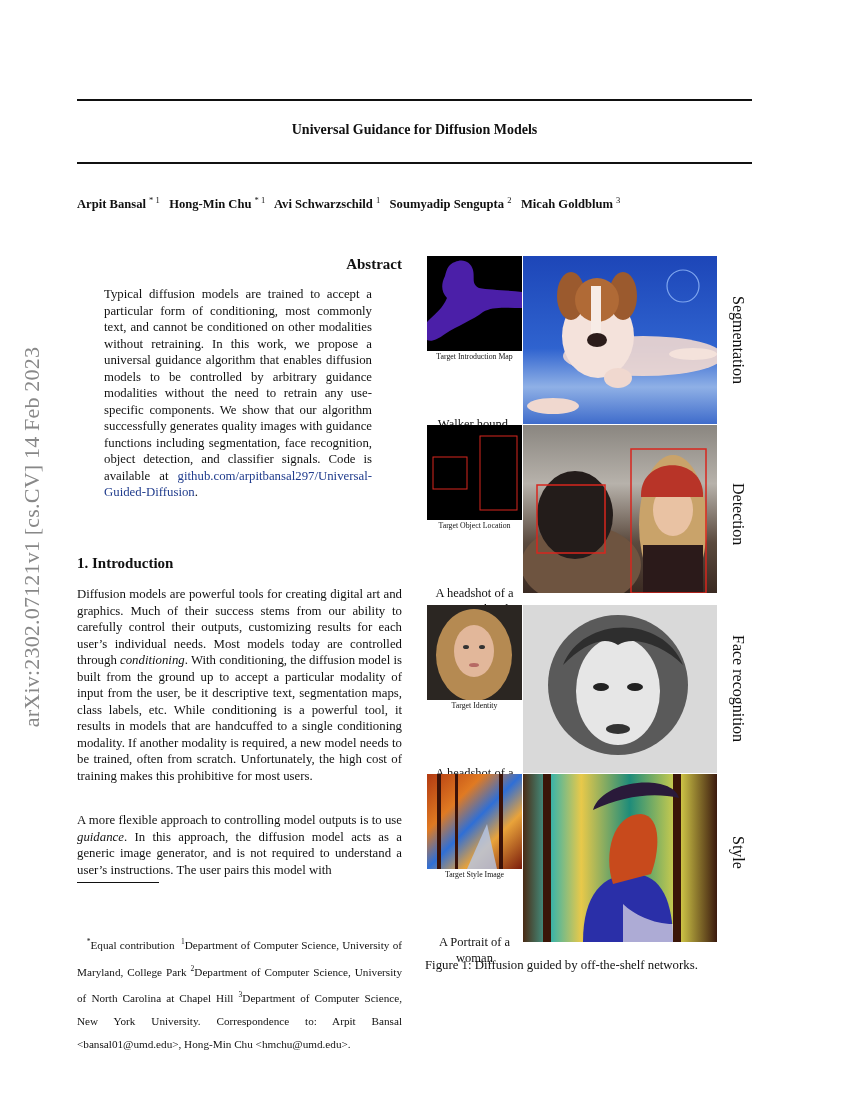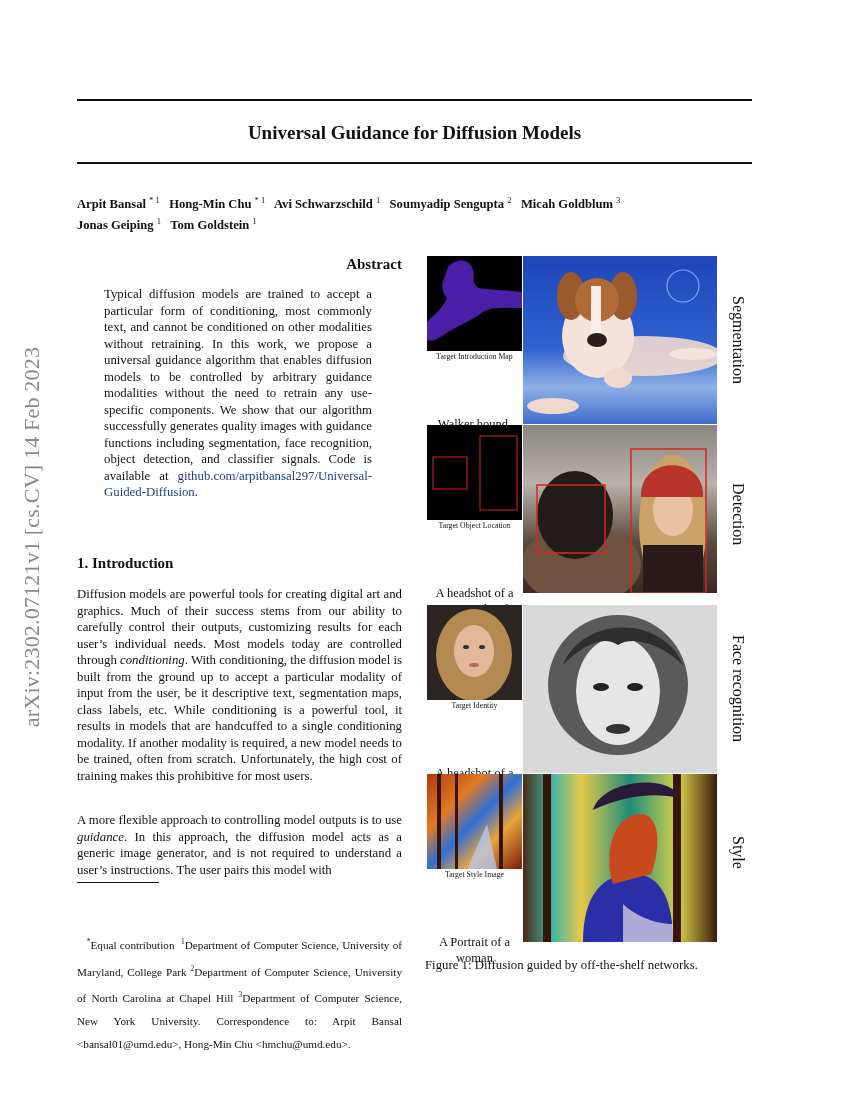--- a/index.html
+++ b/index.html
@@ -1,18 +1,18 @@
 <!DOCTYPE html>
 <html><head>
 <meta charset="utf-8">
 <style>
   html,body{margin:0;padding:0;background:#fff;}
   body{width:850px;height:1100px;position:relative;overflow:hidden;font-family:"Liberation Serif","DejaVu Serif",serif;color:#111;}
   .rule{position:absolute;left:77px;width:675px;height:2px;background:#111;}
-  .title{position:absolute;top:122px;left:77px;width:675px;text-align:center;font-weight:bold;font-size:19px;}
+  .title{position:absolute;top:122px;left:77px;width:675px;text-align:center;font-weight:bold;font-size:14px;}
   .authors{position:absolute;top:192px;left:77px;width:675px;text-align:left;font-weight:bold;font-size:12.6px;line-height:17px;}
   .authors sup{font-weight:normal;font-size:8.5px;}
   .arxiv{position:absolute;left:-228px;top:524px;width:520px;transform:rotate(-90deg);text-align:center;font-size:22px;color:#888;letter-spacing:0.2px;white-space:nowrap;}
   .abstract-h{position:absolute;top:256px;left:77px;width:325px;text-align:right;font-weight:bold;font-size:15px;}
   .abstract{position:absolute;top:286px;left:104px;width:268px;font-size:12.8px;line-height:16.5px;text-align:justify;hyphens:manual;}
   .link{color:#1f3b8c;}
   .sec-h{position:absolute;top:555px;left:77px;font-weight:bold;font-size:15px;}
   .para{position:absolute;left:77px;width:325px;font-size:12.8px;line-height:16.5px;text-align:justify;}
   .p1{top:586px;}
   .p2{top:812px;}
@@ -38,24 +38,20 @@
 <div class="title">Universal Guidance for Diffusion Models</div>
 <div class="rule" style="top:162px"></div>
 
 <div class="authors">
   <div>
     <span><span>Arpit Bansal</span> <sup>* 1</sup></span>&nbsp;&nbsp;
     <span><span>Hong-Min Chu</span> <sup>* 1</sup></span>&nbsp;&nbsp;
     <span><span>Avi Schwarzschild</span> <sup>1</sup></span>&nbsp;&nbsp;
     <span><span>Soumyadip Sengupta</span> <sup>2</sup></span>&nbsp;&nbsp;
     <span><span>Micah Goldblum</span> <sup>3</sup></span>
-  </div>
-  <div>
-    <span><span>Jonas Geiping</span> <sup>1</sup></span>&nbsp;&nbsp;
-    <span><span>Tom Goldstein</span> <sup>1</sup></span>
   </div>
 </div>
 
 <div class="abstract-h">Abstract</div>
 <div class="abstract"><span>Typical diffusion models are trained to accept a particular form of conditioning, most com­monly text, and cannot be conditioned on other modalities without retraining. In this work, we propose a universal guidance algorithm that en­ables diffusion models to be controlled by ar­bitrary guidance modalities without the need to retrain any use-specific components. We show that our algorithm successfully generates quality images with guidance functions includ­ing segmentation, face recognition, object detec­tion, and classifier signals. Code is available at </span><span class="link">github.com/arpitbansal297/Universal-Guided-Diffusion</span><span>.</span></div>
 
 <div class="sec-h">1. Introduction</div>
 <div class="para p1"><span>Diffusion models are powerful tools for creating digital art and graphics. Much of their success stems from our abil­ity to carefully control their outputs, customizing results for each user’s individual needs. Most models today are controlled through </span><em>conditioning</em><span>. With conditioning, the diffusion model is built from the ground up to accept a par­ticular modality of input from the user, be it descriptive text, segmentation maps, class labels, etc. While condi­tioning is a powerful tool, it results in models that are hand­cuffed to a single conditioning modality. If another modality is required, a new model needs to be trained, often from scratch. Unfortunately, the high cost of training makes this prohibitive for most users.</span></div>
 <div class="para p2"><span>A more flexible approach to controlling model outputs is to use </span><em>guidance</em><span>. In this approach, the diffusion model acts as a generic image generator, and is not required to under­stand a user’s instructions. The user pairs this model with</span></div>
 

